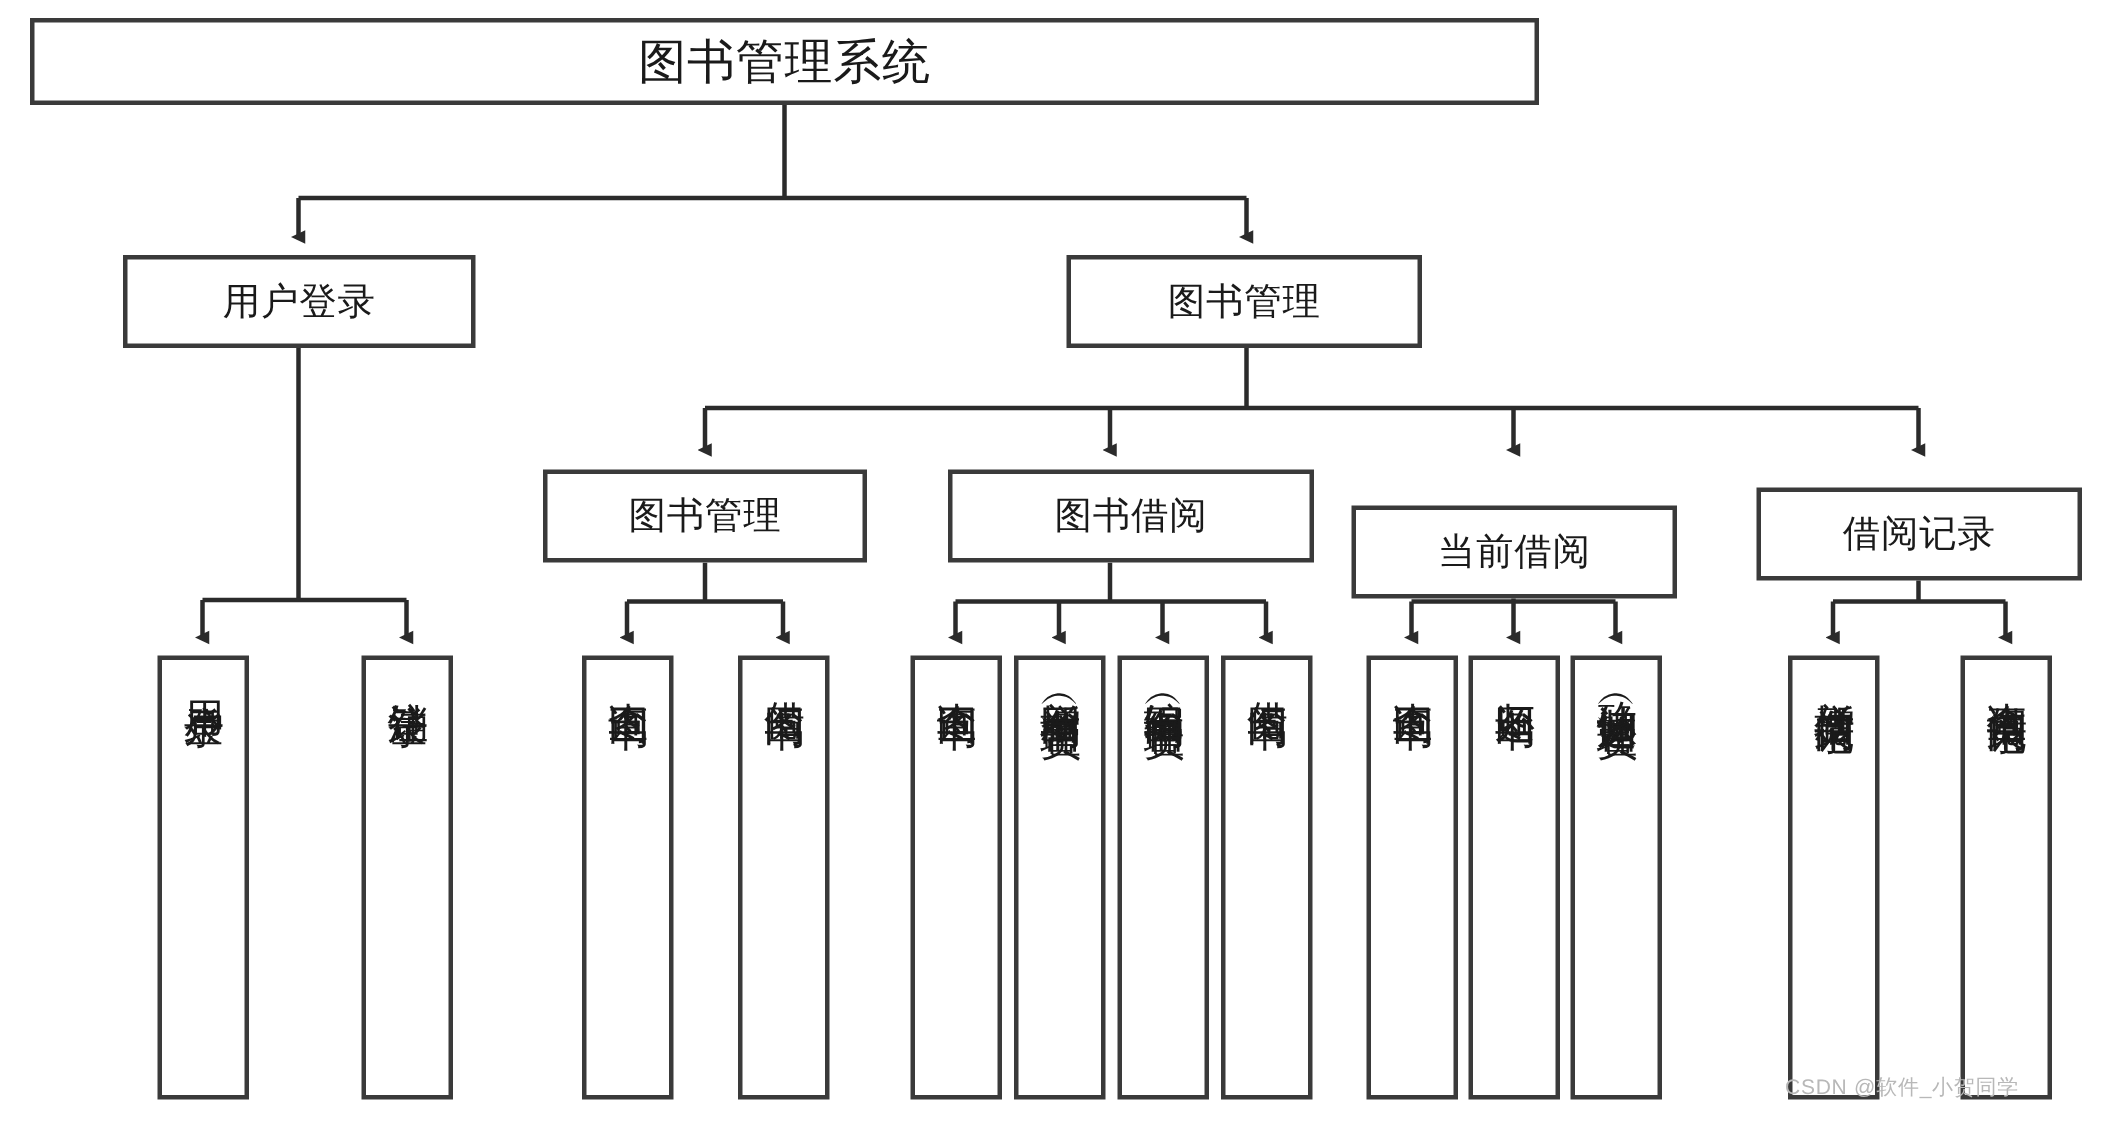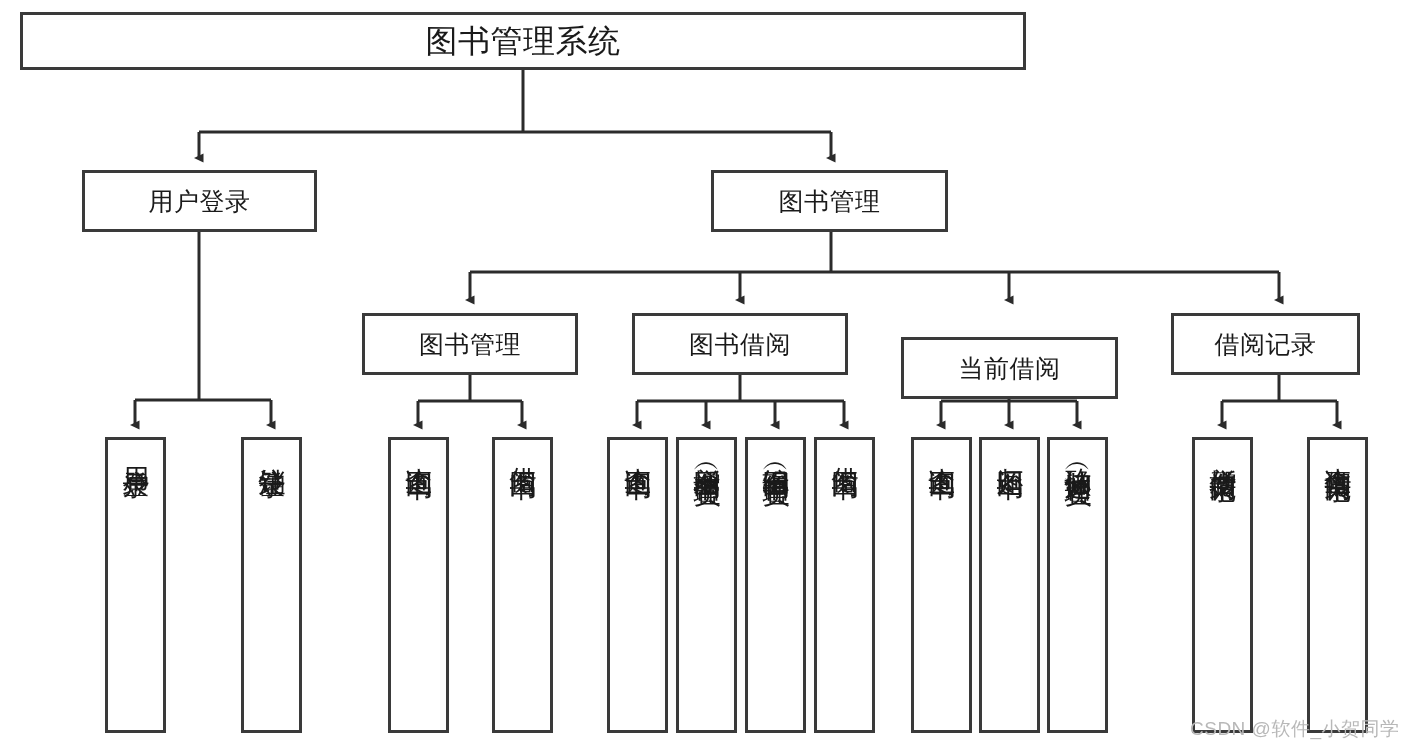--- a/index.html
+++ b/index.html
@@ -56,21 +56,21 @@
   .node.leaf .lbl {
     writing-mode: vertical-rl;
     text-orientation: upright;
     font-size: 27px;
     line-height: 1.08;
     letter-spacing: 2px;
     white-space: nowrap;
   }
   .watermark {
     position: absolute;
-    font-size: 19px;
+    font-size: 14px;
     color: #b8b8b8;
     white-space: nowrap;
     z-index: 5;
     letter-spacing: 0.5px;
   }
 </style>
 </head>
 <body>
 
 <div id="canvas">
@@ -132,27 +132,27 @@
   <div class="node horizontal" style="left:82px; top:170px; width:235px; height:62px;">
     <span class="lbl">用户登录</span>
   </div>
   <div class="node horizontal" style="left:711px; top:170px; width:237px; height:62px;">
     <span class="lbl">图书管理</span>
   </div>
 
   <div class="node horizontal" style="left:362px; top:313px; width:216px; height:62px;">
     <span class="lbl">图书管理</span>
   </div>
-  <div class="node horizontal" style="left:632px; top:313px; width:216px; height:62px;">
+  <div class="node horizontal" style="left:632px; top:313px; width:244px; height:62px;">
     <span class="lbl">图书借阅</span>
   </div>
   <div class="node horizontal" style="left:901px; top:313px; width:217px; height:62px;margin-top:24px;">
     <span class="lbl">当前借阅</span>
   </div>
-  <div class="node horizontal" style="left:1171px; top:313px; width:189px; height:62px;">
+  <div class="node horizontal" style="left:1171px; top:325px; width:217px; height:62px;">
     <span class="lbl">借阅记录</span>
   </div>
 
   <div class="node leaf" style="left:105px; top:437px; width:61px; height:296px;">
     <span class="lbl">用户登录</span>
   </div>
   <div class="node leaf" style="left:241px; top:437px; width:61px; height:296px;">
     <span class="lbl">注销登录</span>
   </div>
 

